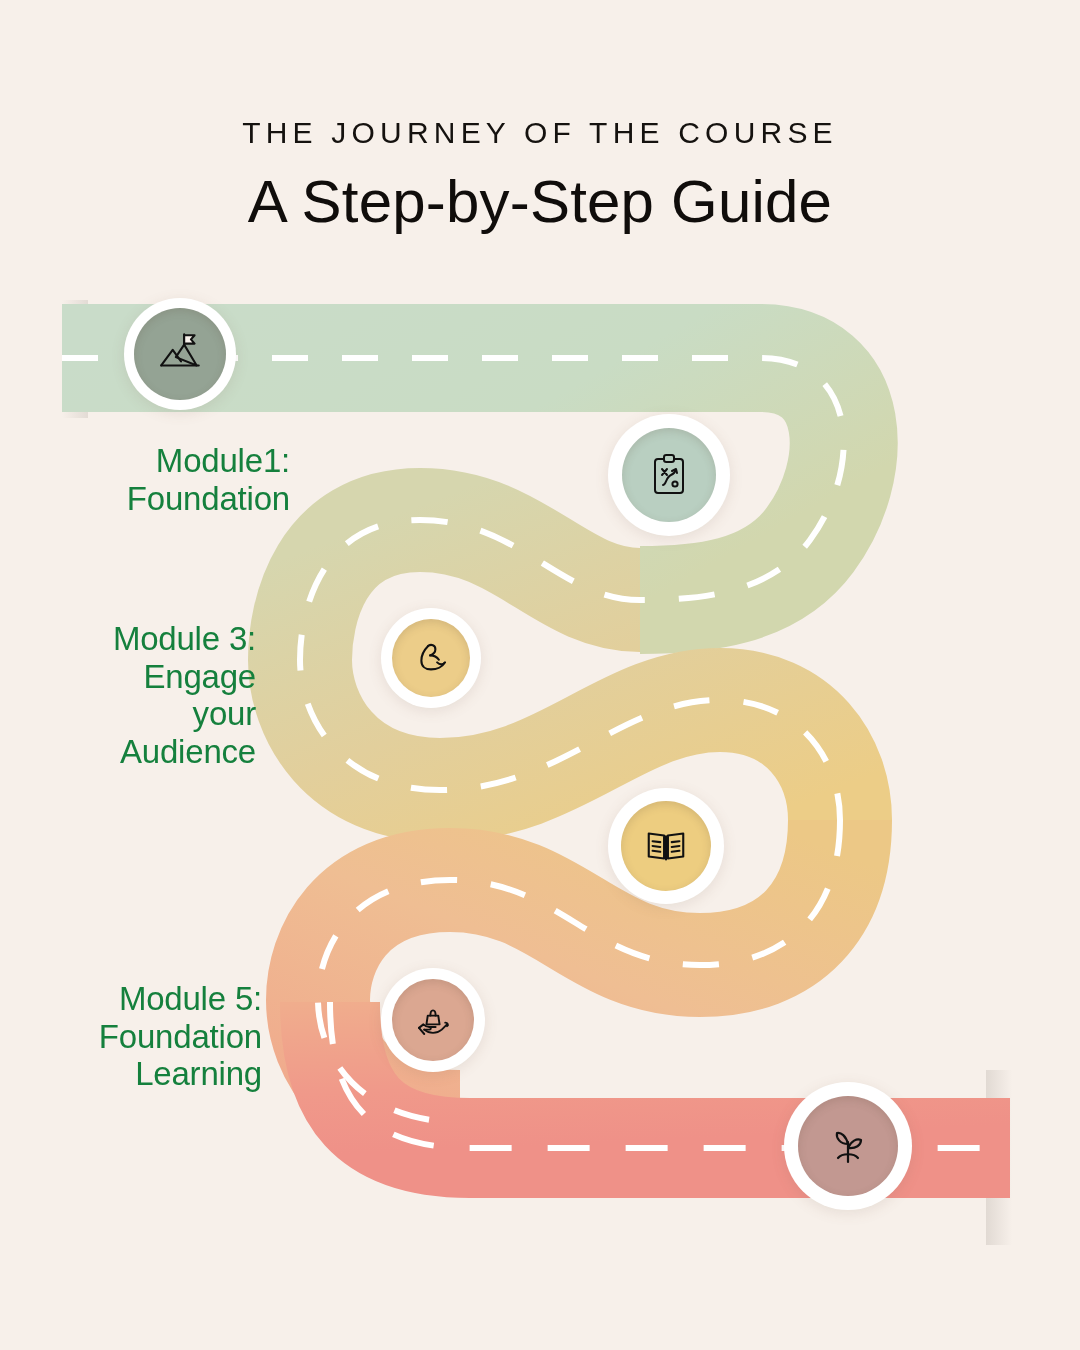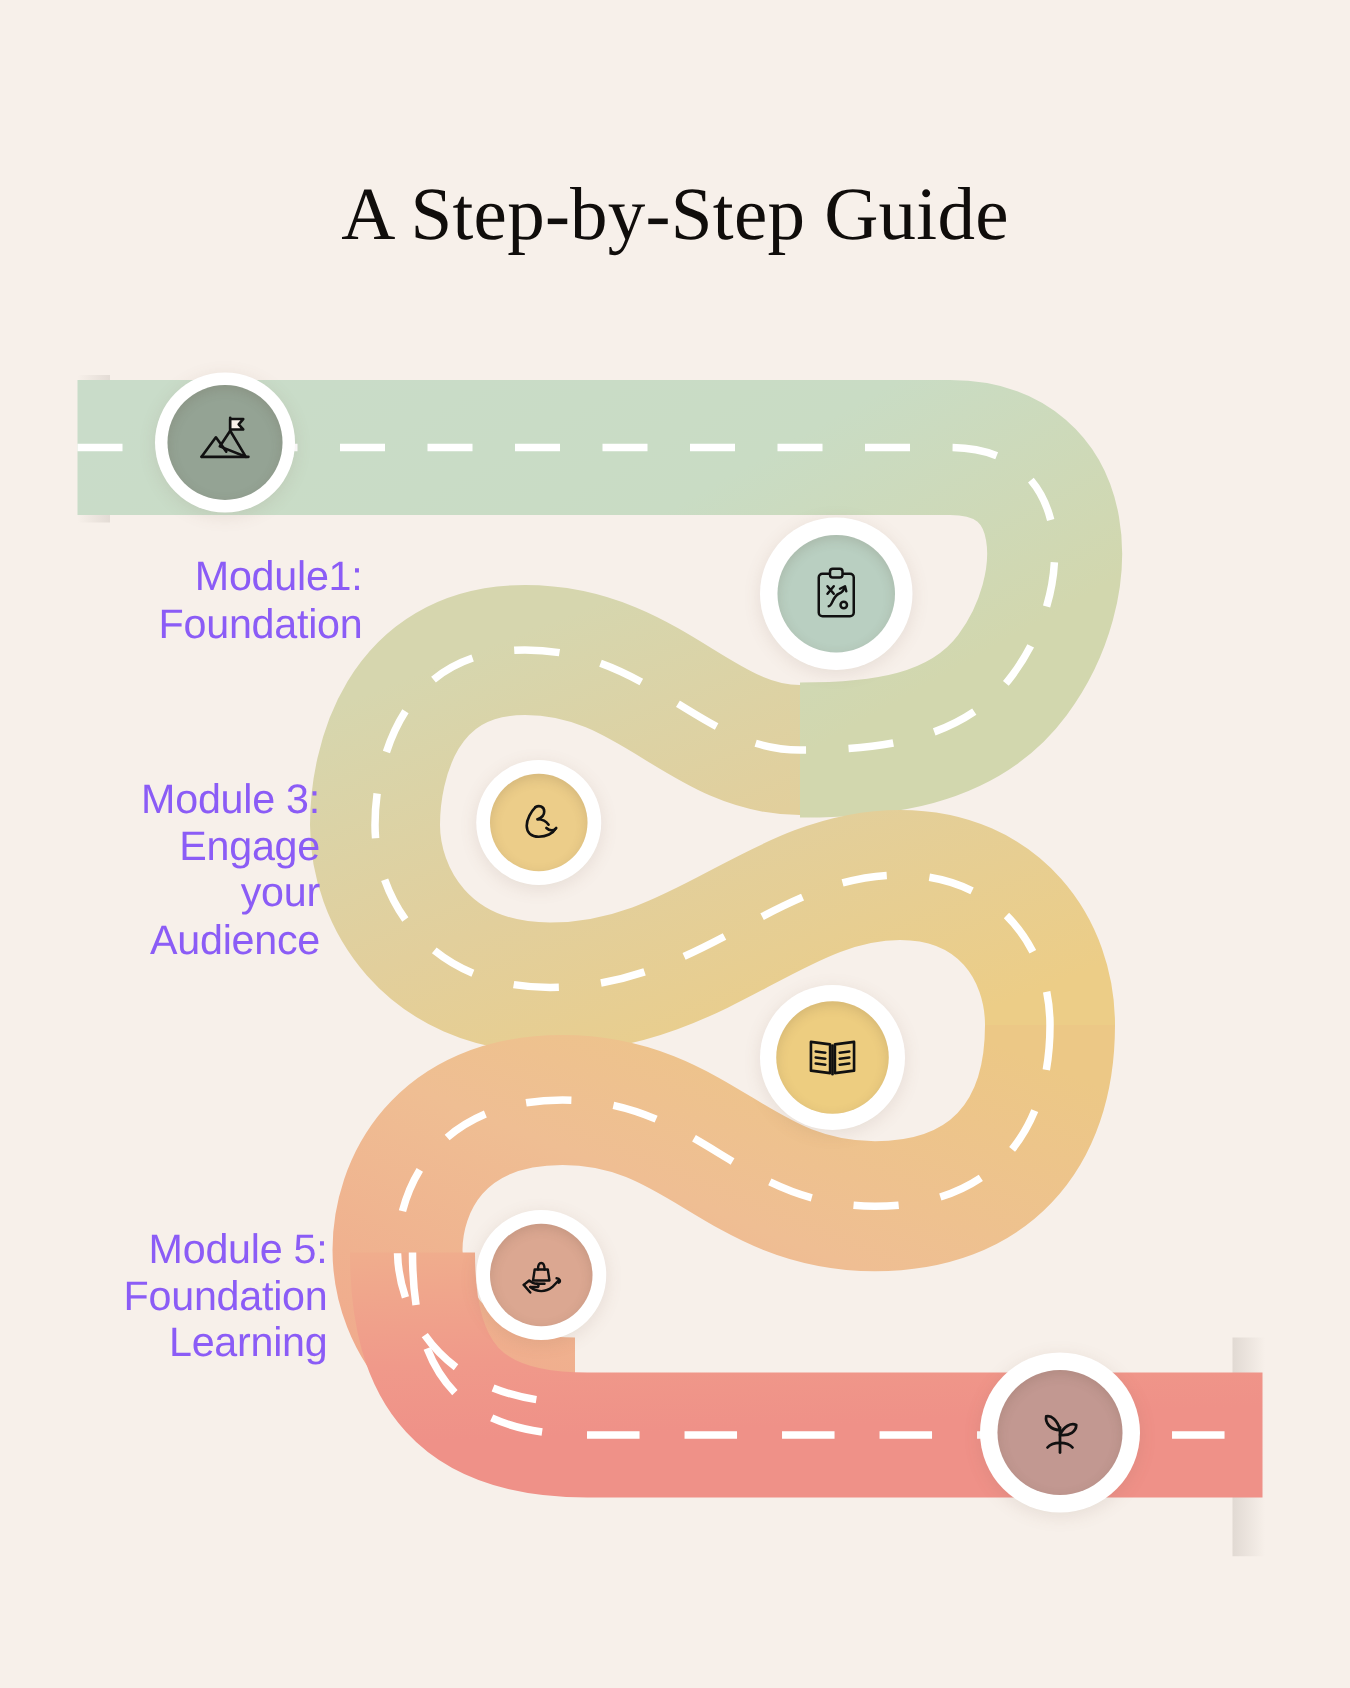--- a/index.html
+++ b/index.html
@@ -33,21 +33,21 @@
   .eyebrow {
     font-family: "Liberation Sans", sans-serif;
     font-size: 30px;
     letter-spacing: 5.2px;
     color: #15120f;
     font-weight: 400;
     line-height: 1;
     white-space: nowrap;
   }
   .headline {
-    font-family: Liberation Serif, serif;
+    font-family: Liberation Sans, sans-serif;
     font-size: 60px;
     color: #100d0b;
     font-weight: 400;
     line-height: 1.05;
     margin-top: 22px;
     letter-spacing: 0.2px;
     white-space: nowrap;
   }
 
   
@@ -82,35 +82,36 @@
   .node-icon svg {
     display: block;
   }
 
   
   .label {
     position: absolute;
     font-family: "Liberation Sans", sans-serif;
     font-size: 33px;
     line-height: 1.14;
-    color: #8b5cf6;
+    color: #15803d;
     font-weight: 400;
     white-space: pre-line;
     letter-spacing: -0.2px;
   }
   .label.left  { text-align: right; }
   .label.right { text-align: left; }
   .label.center{ text-align: center; }
 </style>
 </head>
 <body>
 
 <div id="stage">
 
   <div class="header">
+    <div class="eyebrow">THE JOURNEY OF THE COURSE</div>
     <div class="headline">A Step-by-Step Guide</div>
   </div>
 
   <svg id="road-layer" viewBox="0 0 1080 1350">
     <defs>
       <linearGradient id="gradA" x1="0" y1="0" x2="1" y2="0.55">
         <stop offset="0%" stop-color="#c9dcc9"></stop>
         <stop offset="55%" stop-color="#c9dcc4"></stop>
         <stop offset="100%" stop-color="#d2d7ae"></stop>
       </linearGradient>

